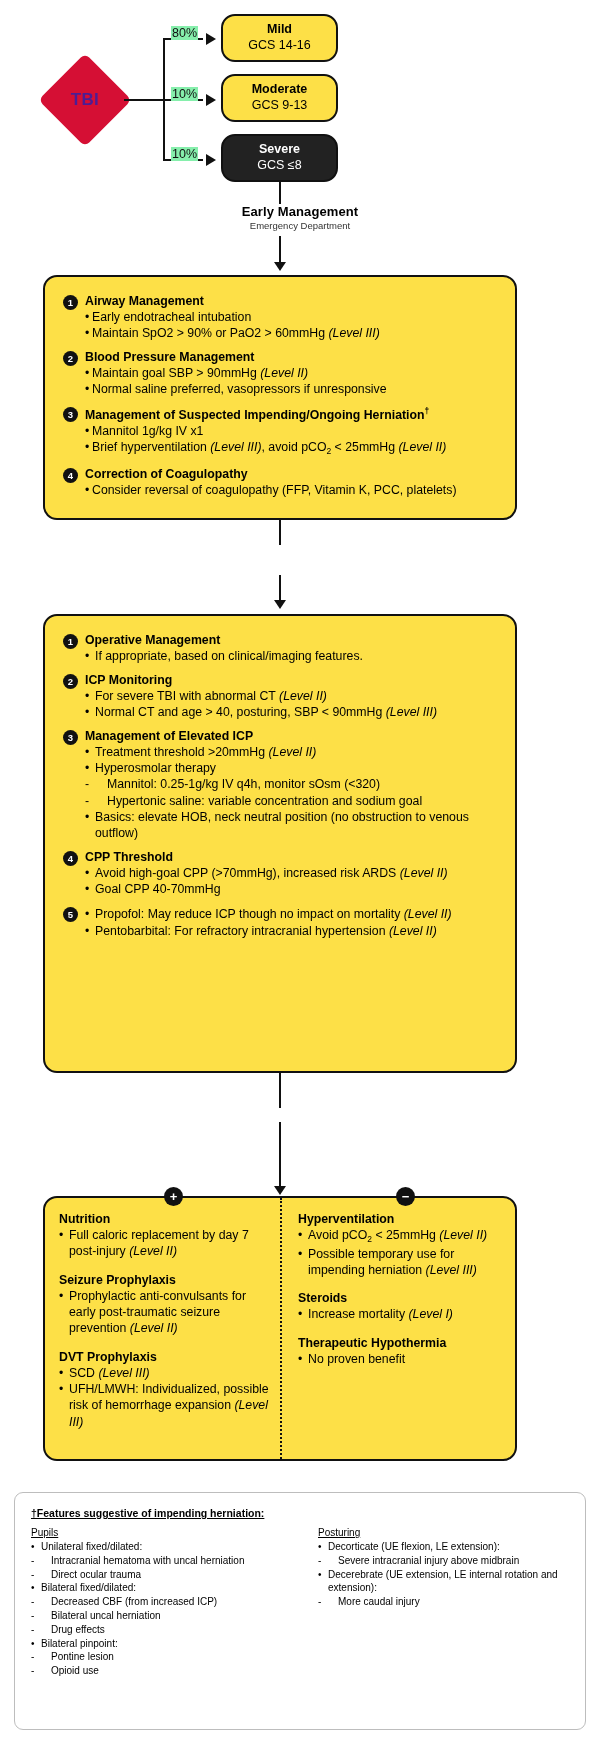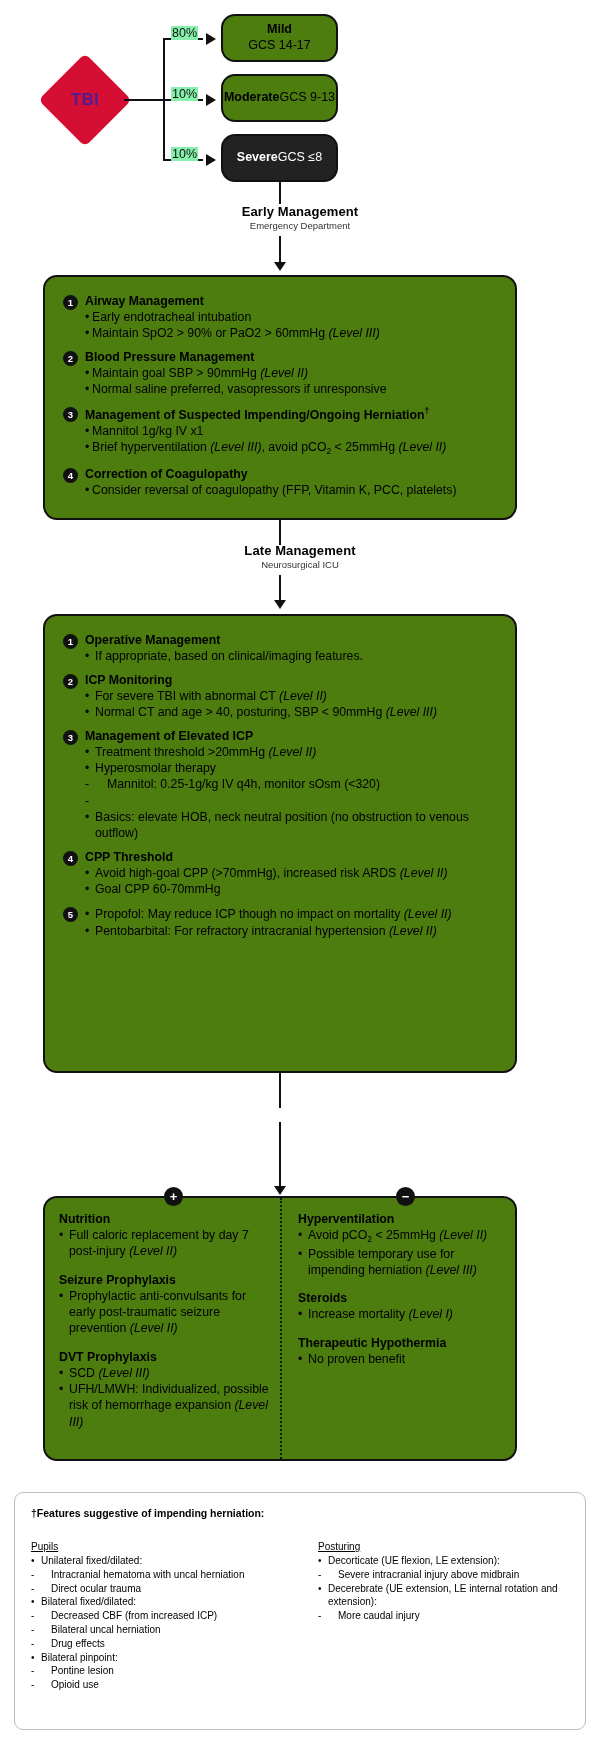--- a/index.html
+++ b/index.html
@@ -11,21 +11,21 @@
     position:relative;
     overflow:hidden;
   }
   .stage{position:relative;width:600px;height:1748px;}
 
   
   .box{
     position:absolute;
     border:2.5px solid #111;
     border-radius:14px;
-    background:#4d7c0f;
+    background:#fde047;
     box-sizing:border-box;
   }
   .sev-box{background:#222222;border-color:#111;color:#fff;}
   .sev-box .cls-title,.sev-box .cls-sub{color:#fff;}
   .cls-title{font-weight:bold;font-size:12.5px;text-align:center;line-height:1.25;}
   .cls-sub{font-size:12.5px;text-align:center;line-height:1.25;}
 
   
   .diamond{
     position:absolute;
@@ -96,21 +96,21 @@
     position:absolute;width:19px;height:19px;border-radius:50%;
     background:#111;color:#fff;font-weight:bold;font-size:13px;
     display:flex;align-items:center;justify-content:center;line-height:1;
   }
 
   
   .foot{
     position:absolute;border:1.2px solid #bdbdbd;border-radius:9px;
     background:#fff;box-sizing:border-box;
   }
-  .foot-title{font-weight:bold;font-size:10.5px;margin-bottom:22px;}
+  .foot-title{font-weight:bold;font-size:10.5px;margin-bottom:8px;text-decoration:underline;}
   .foot-cols{display:flex;}
   .foot-col{width:50%;box-sizing:border-box;}
   .foot-col.right{padding-left:18px;}
   .foot-sub{font-size:10px;text-decoration:underline;margin-bottom:2px;}
   .foot-li{font-size:10px;line-height:1.38;display:flex;}
   .foot-li .bullet{width:10px;}
   .foot-li .dash{width:20px;}
 </style>
 </head>
 <body>
@@ -131,29 +131,29 @@
   <div class="ln hln" style="left:163px;top:99px;width:40px;"></div>
   <div class="pct" style="left:171px;top:87px;">10%</div>
   <div class="arrow-r" style="left:206px;top:94px;"></div>
 
   <div class="ln hln" style="left:163px;top:159px;width:40px;"></div>
   <div class="pct" style="left:171px;top:147px;">10%</div>
   <div class="arrow-r" style="left:206px;top:154px;"></div>
 
   <div class="box" style="left:221px;top:14px;width:117px;height:48px;display:flex;flex-direction:column;align-items:center;justify-content:center;">
     <div class="cls-title">Mild</div>
-    <div class="cls-sub">GCS 14-17</div>
-  </div>
-
-  <div class="box" style="left:221px;top:74px;width:117px;height:48px;display:flex;flex-direction:row;align-items:center;justify-content:center;">
+    <div class="cls-sub">GCS 14-16</div>
+  </div>
+
+  <div class="box" style="left:221px;top:74px;width:117px;height:48px;display:flex;flex-direction:column;align-items:center;justify-content:center;">
     <div class="cls-title">Moderate</div>
     <div class="cls-sub">GCS 9-13</div>
   </div>
 
-  <div class="box sev-box" style="left:221px;top:134px;width:117px;height:48px;display:flex;flex-direction:row;align-items:center;justify-content:center;">
+  <div class="box sev-box" style="left:221px;top:134px;width:117px;height:48px;display:flex;flex-direction:column;align-items:center;justify-content:center;">
     <div class="cls-title">Severe</div>
     <div class="cls-sub">GCS ≤8</div>
   </div>
 
   <div class="ln vln" style="left:279px;top:182px;height:22px;"></div>
   <div class="stage-label" style="left:0;top:204px;">
     <div class="t">Early Management</div>
     <div class="s">Emergency Department</div>
   </div>
   <div class="ln vln" style="left:279px;top:236px;height:28px;"></div>
@@ -218,24 +218,20 @@
                 <span class="bullet tight">•</span>
                 <span>Consider reversal of coagulopathy (FFP, Vitamin K, PCC, platelets)</span>
               </div>
             </div>
           </div>
         </div>
       </div>
   </div>
 
   <div class="ln vln" style="left:279px;top:520px;height:25px;"></div>
-  <div class="stage-label" style="left:0;top:543px;">
-    <div class="t">Late Management</div>
-    <div class="s">Neurosurgical ICU</div>
-  </div>
   <div class="ln vln" style="left:279px;top:575px;height:27px;"></div>
   <div class="arrow-d" style="left:274px;top:600px;"></div>
 
   <div class="box" style="left:43px;top:614px;width:474px;height:459px;padding:17px 18px 0 18px;">
     <div id="late-list">
         <div class="numrow">
           <div class="num">1</div>
           <div>
             <div class="nhead">Operative Management</div>
             <div>
@@ -274,40 +270,41 @@
               <div class="sub">
                 <span class="bullet">•</span>
                 <span>Hyperosmolar therapy</span>
               </div>
               <div class="sub">
                 <span class="dash">-</span>
                 <span>Mannitol: 0.25-1g/kg IV q4h, monitor sOsm (&lt;320)</span>
               </div>
               <div class="sub">
                 <span class="dash">-</span>
+                <span>Hypertonic saline: variable concentration and sodium goal</span>
               </div>
               <div class="sub">
                 <span class="bullet">•</span>
                 <span>Basics: elevate HOB, neck neutral position (no obstruction to venous outflow)</span>
               </div>
             </div>
           </div>
         </div>
         <div class="numrow">
           <div class="num">4</div>
           <div>
             <div class="nhead">CPP Threshold</div>
             <div>
               <div class="sub">
                 <span class="bullet">•</span>
                 <span>Avoid high-goal CPP (&gt;70mmHg), increased risk ARDS <span class="ital">(Level II)</span></span>
               </div>
               <div class="sub">
                 <span class="bullet">•</span>
-                <span>Goal CPP 60-70mmHg</span>
+                <span>Goal CPP 40-70mmHg</span>
               </div>
             </div>
           </div>
         </div>
         <div class="numrow">
           <div class="num">5</div>
           <div>
             <div>
               <div class="sub">
                 <span class="bullet">•</span>

